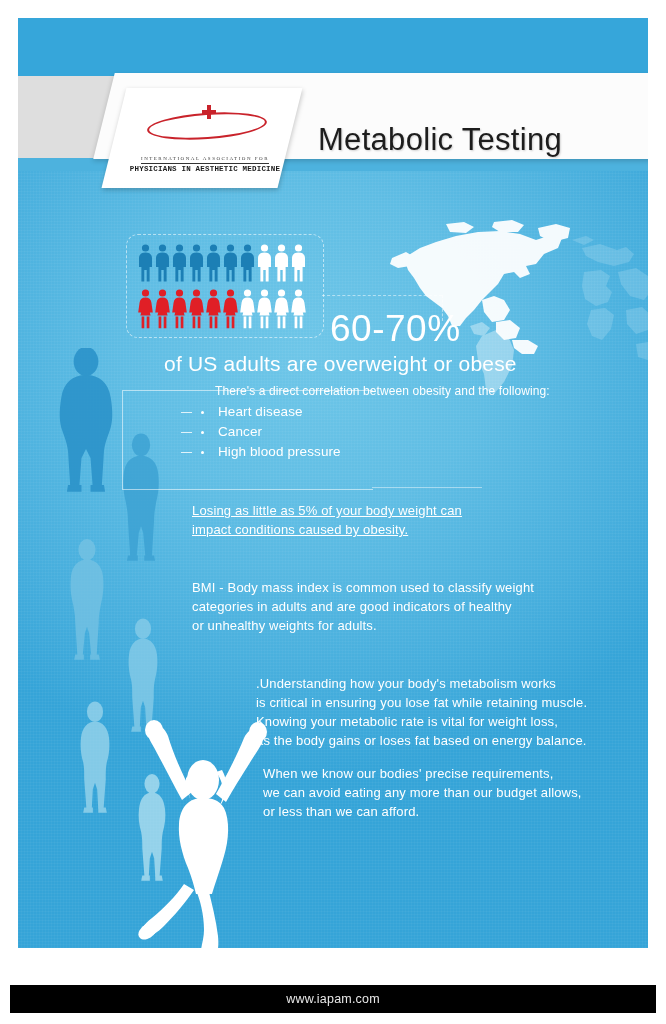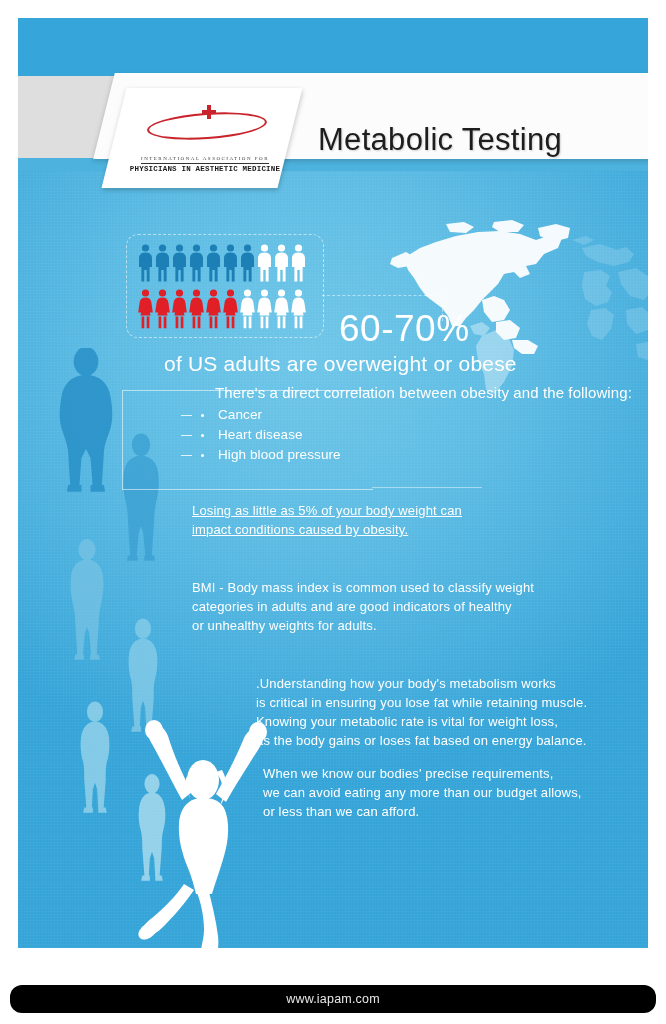--- a/index.html
+++ b/index.html
@@ -211,21 +211,20 @@
   
   .stat-number {
     position: absolute;
     left: 312px; top: 290px;
     font-size: 37px;
     color: #ffffff;
     font-weight: 300;
     letter-spacing: 0.5px;
     z-index: 4;
     white-space: nowrap;
-    margin-left: 9px;
   }
   .stat-caption {
     position: absolute;
     left: 146px; top: 334px;
     font-size: 21px;
     color: #ffffff;
     font-weight: 400;
     z-index: 4;
     white-space: nowrap;
     letter-spacing: 0.2px;
@@ -247,21 +246,21 @@
     width: 110px; height: 0;
     border-top: 1px solid rgba(255,255,255,0.45);
     z-index: 2;
   }
   .list-block {
     position: absolute;
     left: 163px; top: 366px;
     z-index: 4;
   }
   .list-head {
-    font-size: 15px;
+    font-size: 12px;
     color: #ffffff;
     margin-left: 34px;
     margin-bottom: 4px;
     white-space: nowrap;
     letter-spacing: 0.1px;
   }
   .list-item {
     display: flex;
     align-items: center;
     font-size: 13.5px;
@@ -301,21 +300,20 @@
   
   .footer-bar {
     position: absolute;
     left: 10px; top: 985px;
     width: 646px; height: 28px;
     background: #000000;
     display: flex;
     align-items: center;
     justify-content: center;
     z-index: 5;
-    border-radius: 12px;
   }
   .footer-text {
     color: #e8e8e8;
     font-size: 12.5px;
     letter-spacing: 0.2px;
   }
 </style>
 </head>
 <body>
 
@@ -581,26 +579,26 @@
 
     <div class="bracket"></div>
     <div class="bracket-tail"></div>
 
     <div class="list-block">
       <div class="list-head">There's a direct correlation between obesity and the following:</div>
       <div id="correlation-items">
           <div class="list-item">
             <span class="li-dash"></span>
             <span class="li-bullet"></span>
-            <span>Cancer</span>
+            <span>Heart disease</span>
           </div>
           <div class="list-item">
             <span class="li-dash"></span>
             <span class="li-bullet"></span>
-            <span>Heart disease</span>
+            <span>Cancer</span>
           </div>
           <div class="list-item">
             <span class="li-dash"></span>
             <span class="li-bullet"></span>
             <span>High blood pressure</span>
           </div>
         </div>
     </div>
 
     <div class="para para-losing">Losing as little as 5% of your body weight can

